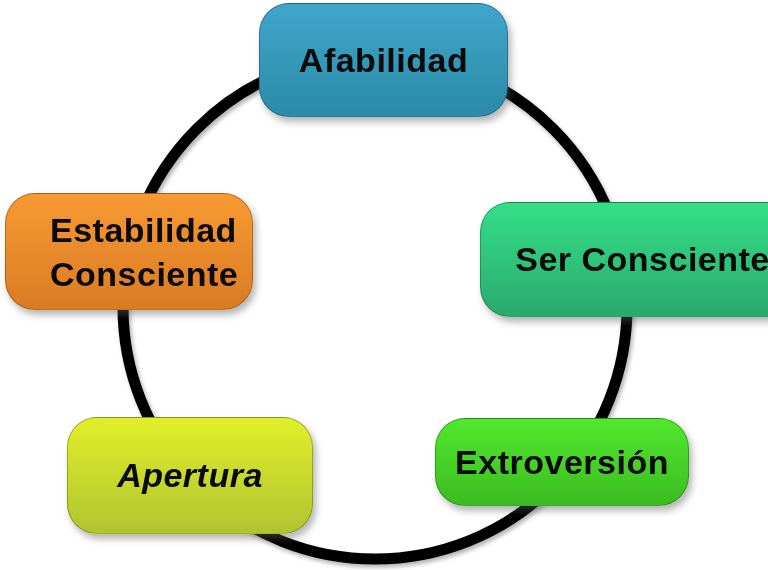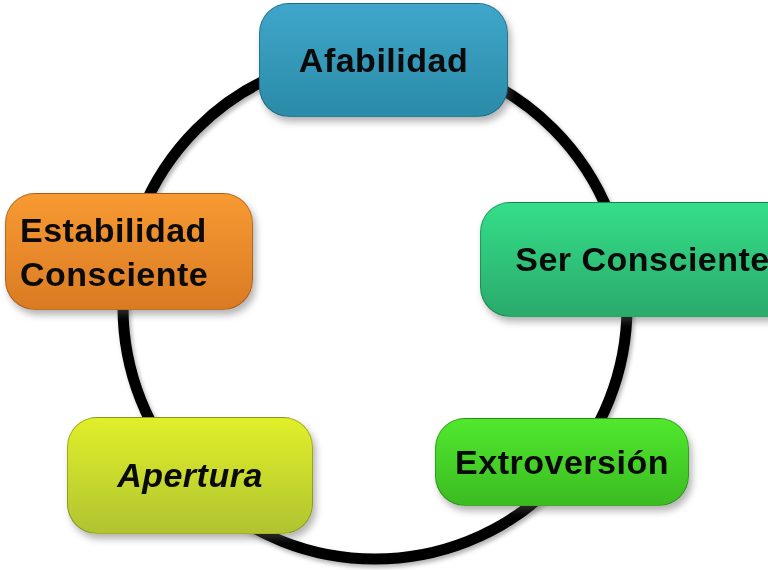--- a/index.html
+++ b/index.html
@@ -40,21 +40,21 @@
   }
   .node-afabilidad   { left: 259px; top: 3px;   width: 249px; height: 114px; }
   .node-ser-consciente { left: 480px; top: 202px; width: 325px; height: 115px; }
   .node-extroversion { left: 435px; top: 418px; width: 254px; height: 88px; }
   .node-apertura     { left: 67px;  top: 417px; width: 246px; height: 117px; font-style: italic; }
   .node-estabilidad-emocional {
     left: 5px; top: 193px; width: 248px; height: 117px;
     flex-direction: column;
     align-items: flex-start;
     justify-content: center;
-    padding-left: 14px;
+    padding-left: 44px;
     text-align: left;
     line-height: 44px;
   }
 </style>
 </head>
 <body>
 
 <div class="canvas">
 
   <svg class="ring-svg" width="768" height="570" viewBox="0 0 768 570">

